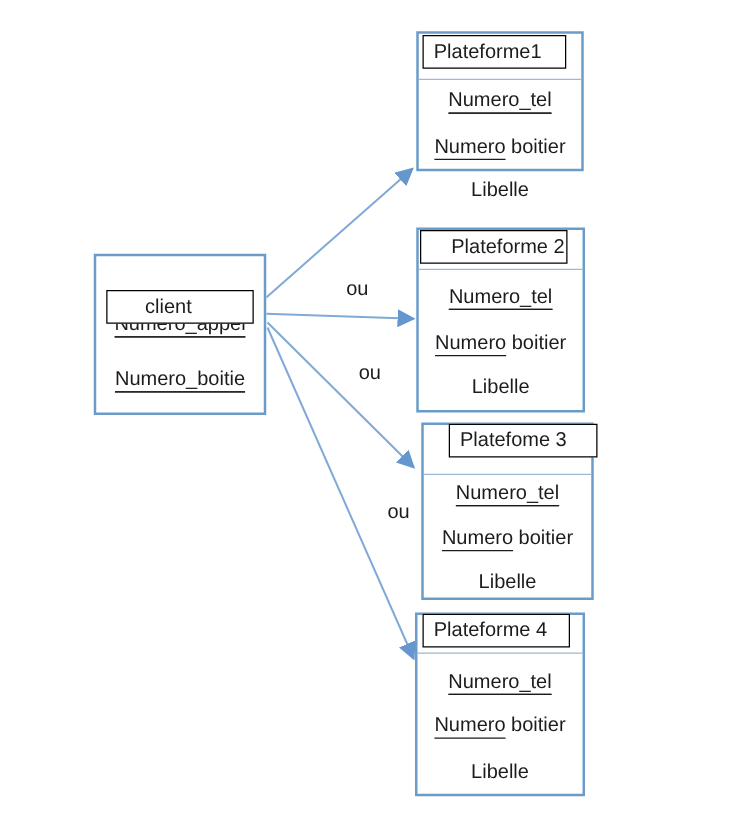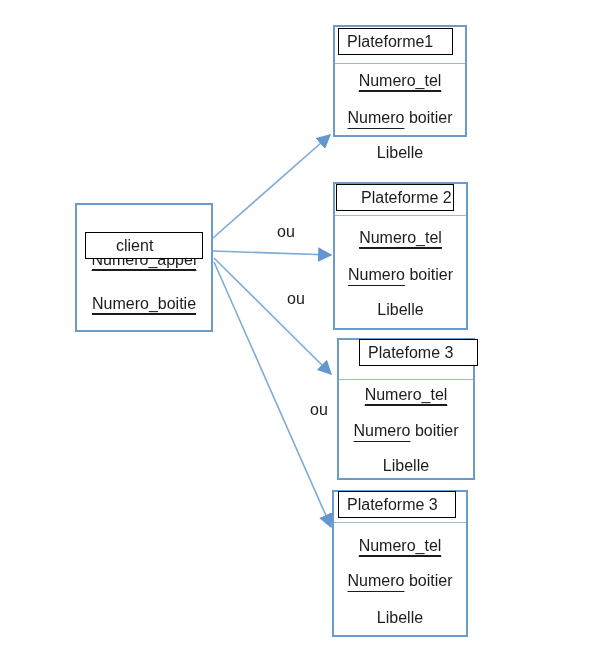--- a/index.html
+++ b/index.html
@@ -109,21 +109,21 @@
     <div class="field" style="top:81px;">
       <span class="spell">Numero</span><span> boitier</span>
     </div>
     <div class="field" style="top:116px;">
       <span>Libelle</span>
     </div>
   </div>
 
   <div class="entity" style="left:332px;top:490px;width:136px;height:147px;">
     <div class="entity-header" style="left:4px;top:-1px;width:118px;">
-      <span>Plateforme 3</span>
+      <span>Plateforme 4</span>
     </div>
     <div class="separator" style="top:30px;"></div>
     <div class="field" style="top:44px;">
       <span class="u-solid spell">Numero_tel</span>
     </div>
     <div class="field" style="top:79px;">
       <span class="spell">Numero</span><span> boitier</span>
     </div>
     <div class="field" style="top:116px;">
       <span>Libelle</span>

